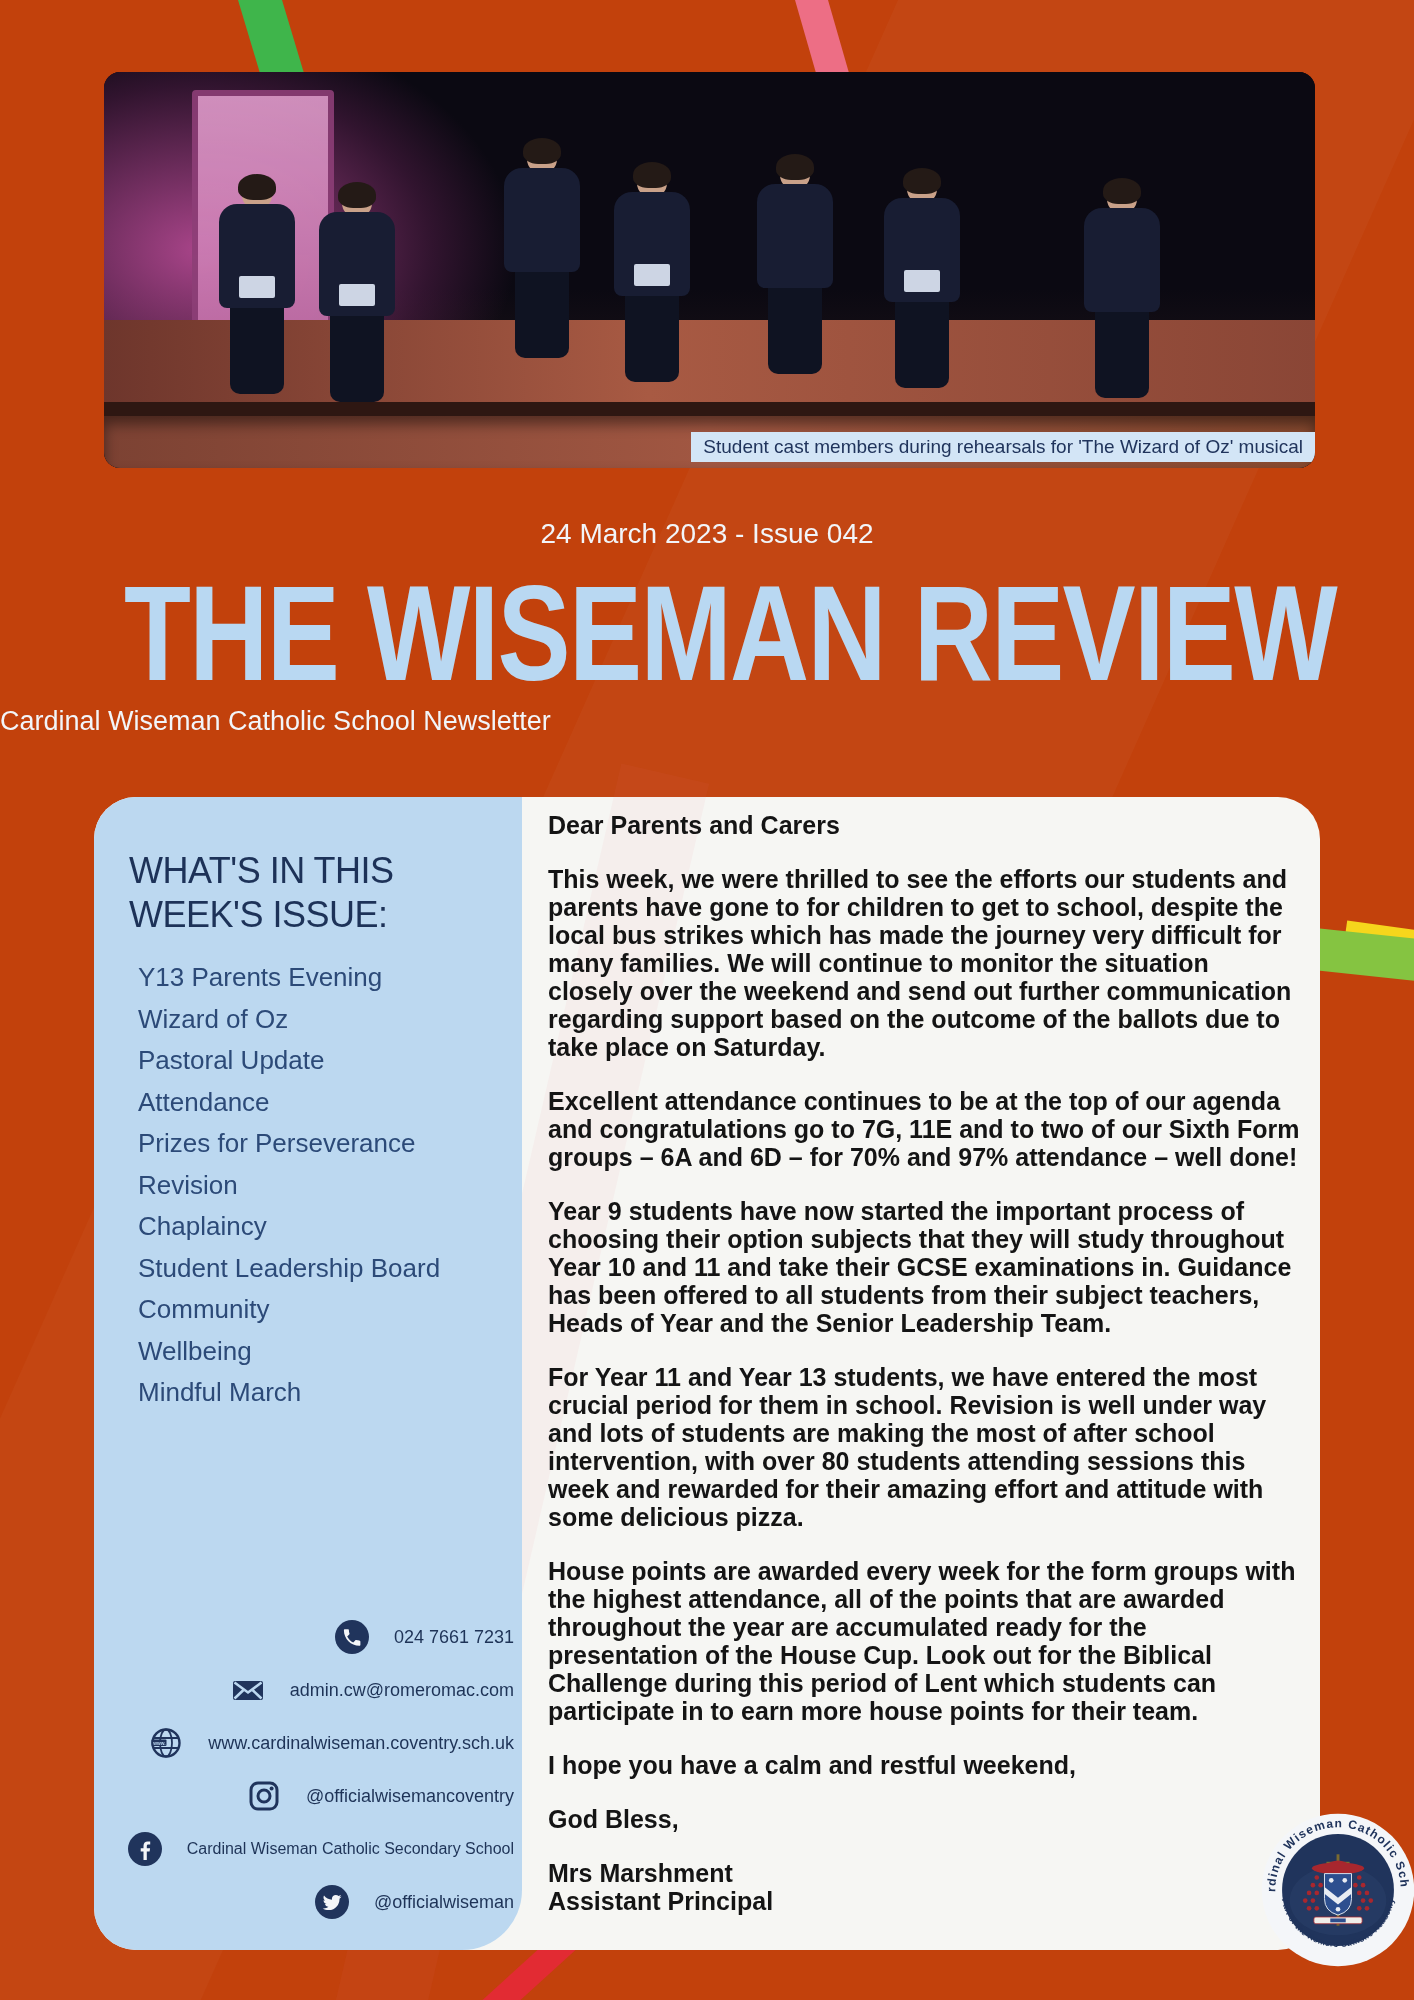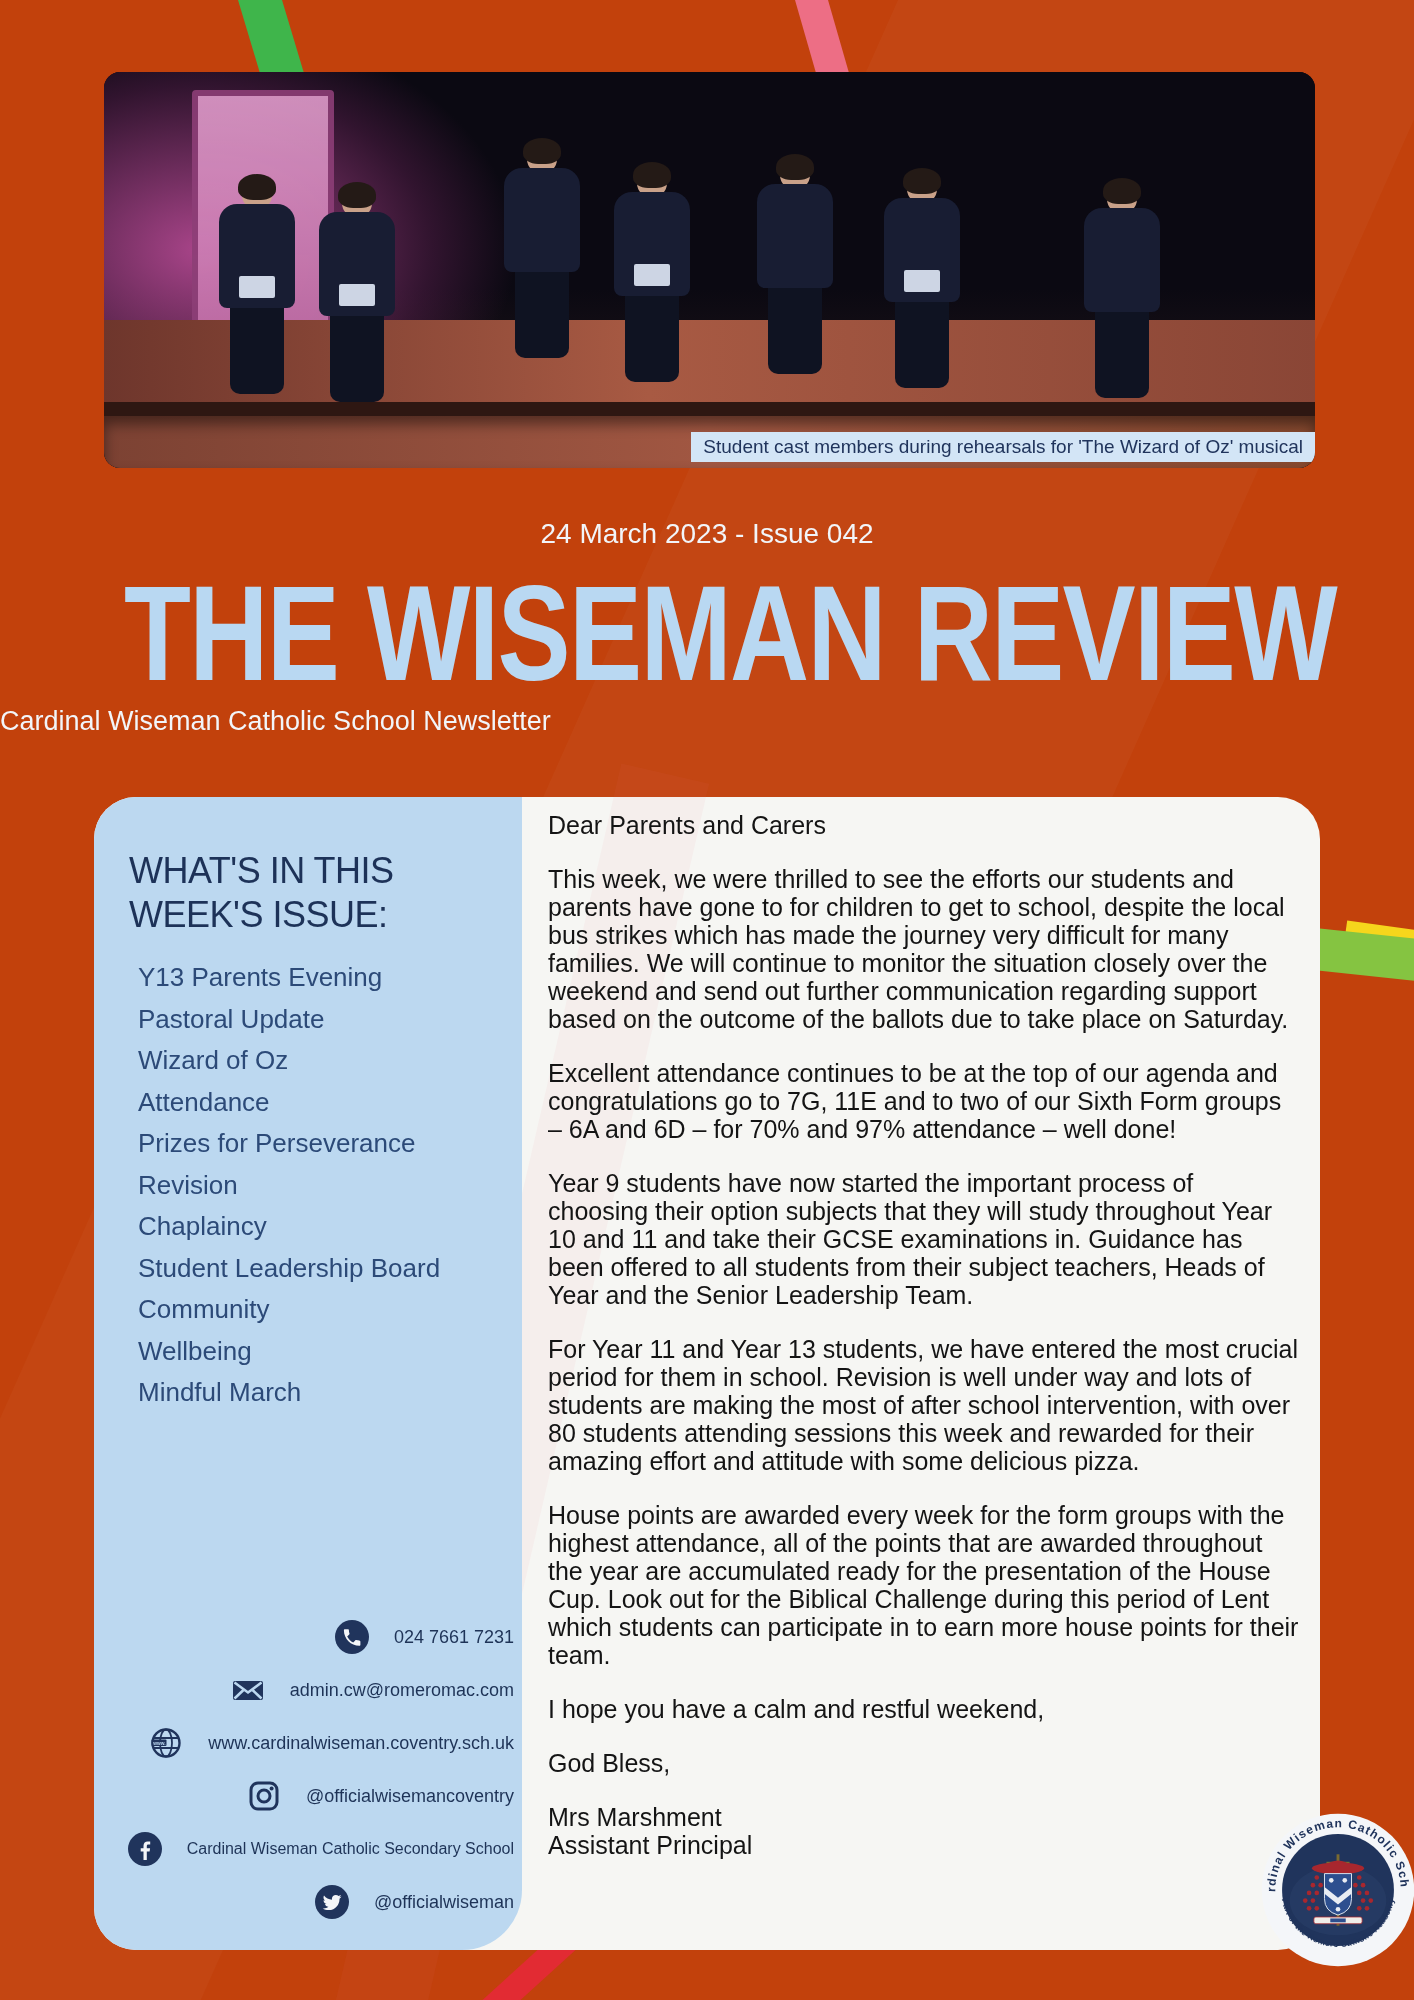--- a/index.html
+++ b/index.html
@@ -65,21 +65,21 @@
       font-size:36px;line-height:44px;font-weight:normal;letter-spacing:-0.5px;}
   .toc{list-style:none;margin:0;padding:0;position:absolute;left:44px;top:160px;}
   .toc li{font-size:26px;line-height:41.5px;color:#2c4a78;}
   .contacts{position:absolute;left:24px;top:822px;width:396px;display:flex;flex-direction:column;gap:17px;}
   .contact-row{display:flex;align-items:center;gap:24px;justify-content:flex-end;}
   .cicon{width:36px;height:36px;flex:0 0 36px;}
   .clabel{font-size:18px;color:#1e3357;}
   .clabel.small{font-size:16px;}
 
   .letter{position:absolute;left:454px;top:14px;width:752px;color:#141414;
-      font-size:25px;line-height:28px;}
+      font-size:25px;line-height:28px;font-weight:bold;}
   .letter p{margin:0 0 26px 0;}
   .letter p.tight{margin:0;}
 
   
   .logo{position:absolute;left:1256px;top:1808px;width:164px;height:164px;}
 </style>
 </head>
 <body>
 
 <div class="page">
@@ -162,22 +162,22 @@
   <h1 class="title"><span class="squeeze">THE WISEMAN REVIEW</span></h1>
   <div class="subtitle">Cardinal Wiseman Catholic School Newsletter</div>
 
   <div class="card">
     <div class="card-sheen"></div>
 
     <aside class="sidebar">
       <h2 class="sb-heading">WHAT'S IN THIS WEEK'S ISSUE:</h2>
       <ul class="toc">
         <li>Y13 Parents Evening</li>
+        <li>Wizard of Oz</li>
         <li>Pastoral Update</li>
-        <li>Wizard of Oz</li>
         <li>Attendance</li>
         <li>Prizes for Perseverance</li>
         <li>Revision</li>
         <li>Chaplaincy</li>
         <li>Student Leadership Board</li>
         <li>Community</li>
         <li>Wellbeing</li>
         <li>Mindful March</li>
       </ul>
 

